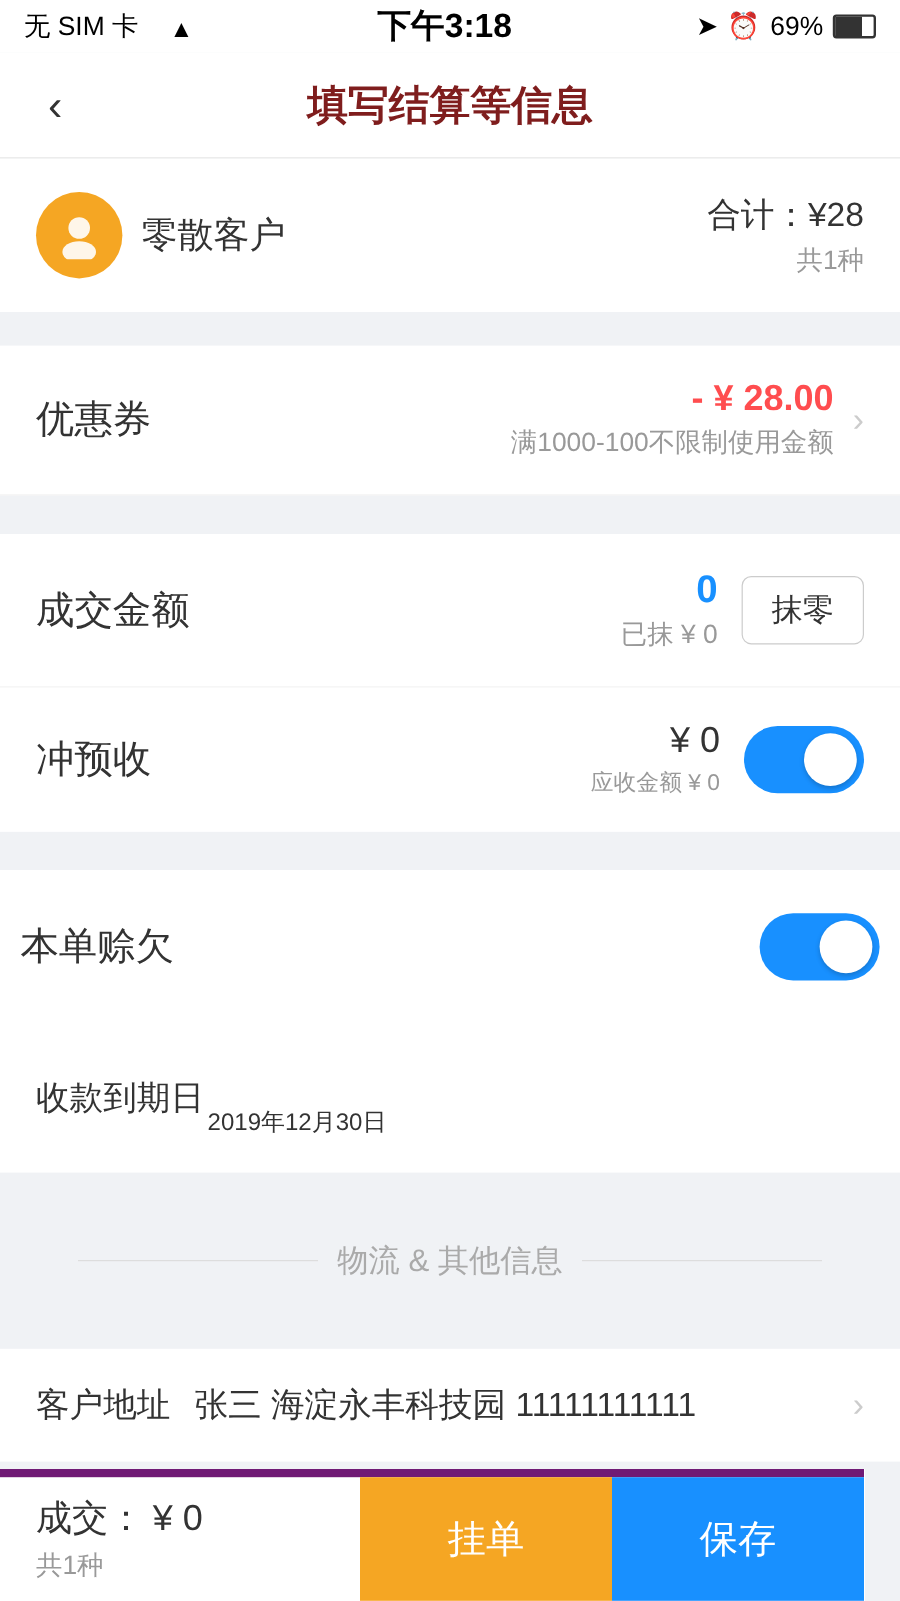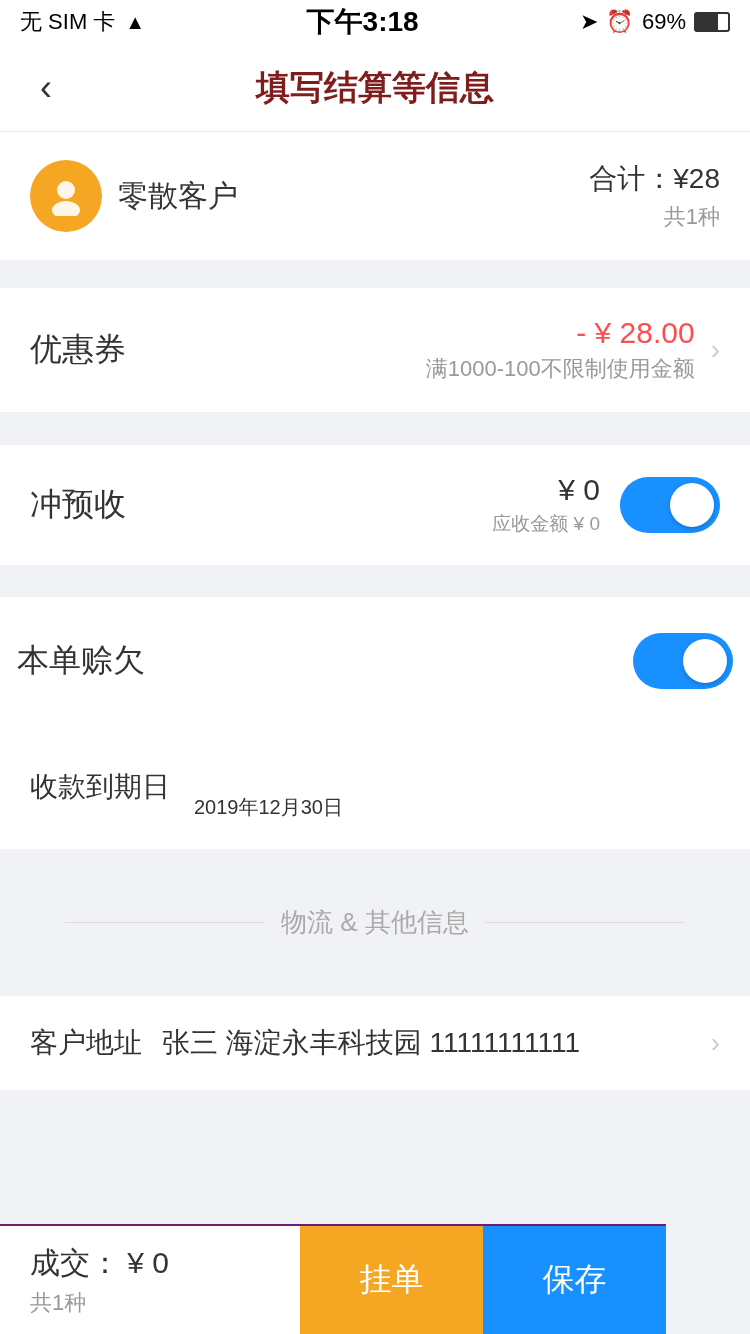--- a/index.html
+++ b/index.html
@@ -20,22 +20,22 @@
       background: #fff;
       display: flex;
       align-items: center;
       justify-content: space-between;
       padding: 0 20px;
       font-size: 24px;
       font-weight: 500;
     }
     .status-left {
       display: flex;
-      align-items: center;
-      gap: 10px;
+      align-items: flex-end;
+      gap: 26px;
       font-size: 22px;
     }
     .status-right {
       display: flex;
       align-items: center;
       gap: 8px;
       font-size: 22px;
     }
     .wifi-icon { font-size: 20px; }
 
@@ -136,21 +136,21 @@
       display: flex;
       align-items: center;
       gap: 16px;
     }
     .row-value {
       text-align: right;
     }
     .coupon-amount {
       font-size: 30px;
       color: #ff4d4f;
-      font-weight: 400;
+      font-weight: 700;
     }
     .coupon-desc {
       font-size: 22px;
       color: #999;
       margin-top: 4px;
     }
     .chevron-icon {
       color: #ccc;
       font-size: 28px;
     }
@@ -253,21 +253,21 @@
       align-items: center;
       justify-content: space-between;
     }
 
     
     .duedate-row {
       background: #fff;
       padding: 28px 30px;
       display: flex;
       align-items: center;
-      gap: 24px;
+      gap: 3px;
     }
     .duedate-label {
       font-size: 28px;
       color: #333;
     }
     .duedate-value {
       font-size: 20px;
       color: #333;
       margin-top: 41px;
     }
@@ -315,26 +315,26 @@
     .address-value {
       font-size: 28px;
       color: #333;
     }
 
     
     .bottom-bar {
       position: fixed;
       bottom: 0;
       left: 0;
-      width: 666px;
+      width: 720px;
       height: 110px;
       background: #fff;
       display: flex;
       align-items: center;
-      border-top: 2px solid #701a75;
+      border-top: 7px solid #701a75;
     }
     .bottom-summary {
       flex: 0 0 300px;
       padding: 0 30px;
     }
     .bottom-deal {
       font-size: 26px;
       color: #333;
     }
     .bottom-deal span {
@@ -425,20 +425,30 @@
           <div class="coupon-desc">满1000-100不限制使用金额</div>
         </div>
         <span class="chevron-icon">›</span>
       </div>
     </div>
   </div>
 
   <div class="section-divider"></div>
 
   <div class="card">
+    <div class="deal-amount-row">
+      <span class="row-label">成交金额</span>
+      <div class="deal-right">
+        <div class="deal-value-col">
+          <div class="deal-amount-value">0</div>
+          <div class="deal-amount-sub">已抹  ¥ 0</div>
+        </div>
+        <button class="round-btn">抹零</button>
+      </div>
+    </div>
 
     <div class="precollect-row">
       <span class="row-label">冲预收</span>
       <div class="precollect-right">
         <div class="precollect-value-col">
           <div class="precollect-amount">¥ 0</div>
           <div class="precollect-sub">应收金额 ¥ 0</div>
         </div>
         <div class="toggle"></div>
       </div>

